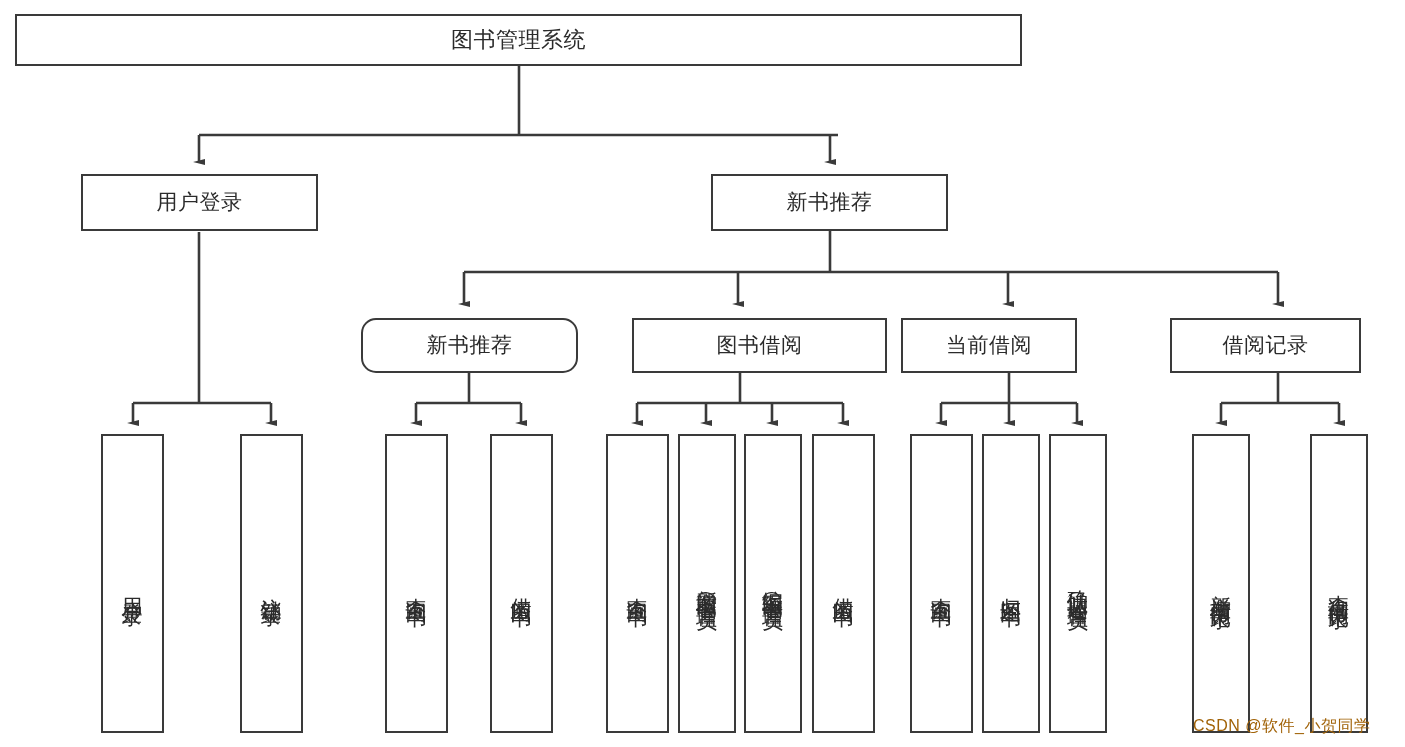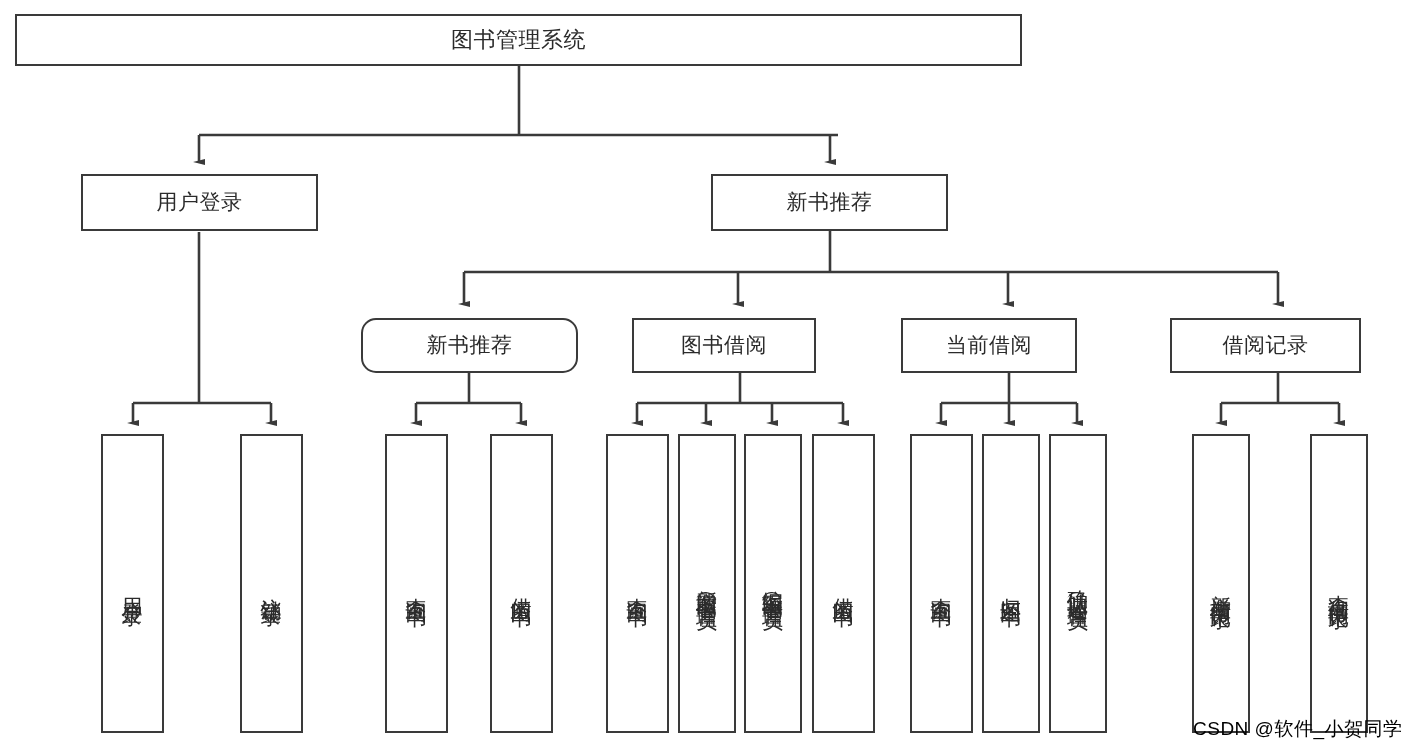--- a/index.html
+++ b/index.html
@@ -55,22 +55,22 @@
     padding-top: 6px;
   }
   .node-v .vtext {
     writing-mode: vertical-rl;
     text-orientation: upright;
     display: block;
     letter-spacing: 3px;
   }
   .watermark {
     position: absolute;
-    font-size: 19px;
-    color: #000000;
+    font-size: 16px;
+    color: #a16207;
     white-space: nowrap;
     letter-spacing: 0.5px;
   }
 </style>
 </head>
 <body>
 
 <div id="canvas">
 
   <svg class="edges" viewBox="0 0 1405 747">
@@ -124,21 +124,21 @@
   </svg>
 
   <div class="node node-h node-root" style="left:15px; top:14px; width:1007px; height:52px;">图书管理系统</div>
 
   <div class="node node-h" style="left:81px; top:174px; width:237px; height:57px;">用户登录</div>
 
   <div class="node node-h" style="left:711px; top:174px; width:237px; height:57px;">新书推荐</div>
 
   <div class="node node-h" style="left:361px; top:318px; width:217px; height:55px;border-radius:15px;">新书推荐</div>
 
-  <div class="node node-h" style="left:632px; top:318px; width:184px; height:55px;">图书借阅</div>
+  <div class="node node-h" style="left:632px; top:318px; width:255px; height:55px;">图书借阅</div>
 
   <div class="node node-h" style="left:901px; top:318px; width:176px; height:55px;">当前借阅</div>
 
   <div class="node node-h" style="left:1170px; top:318px; width:191px; height:55px;">借阅记录</div>
 
   <div class="node node-v" style="left:101px; top:434px; width:63px; height:299px;">
     <span class="vtext">用户登录</span>
   </div>
 
   <div class="node node-v" style="left:240px; top:434px; width:63px; height:299px;">

